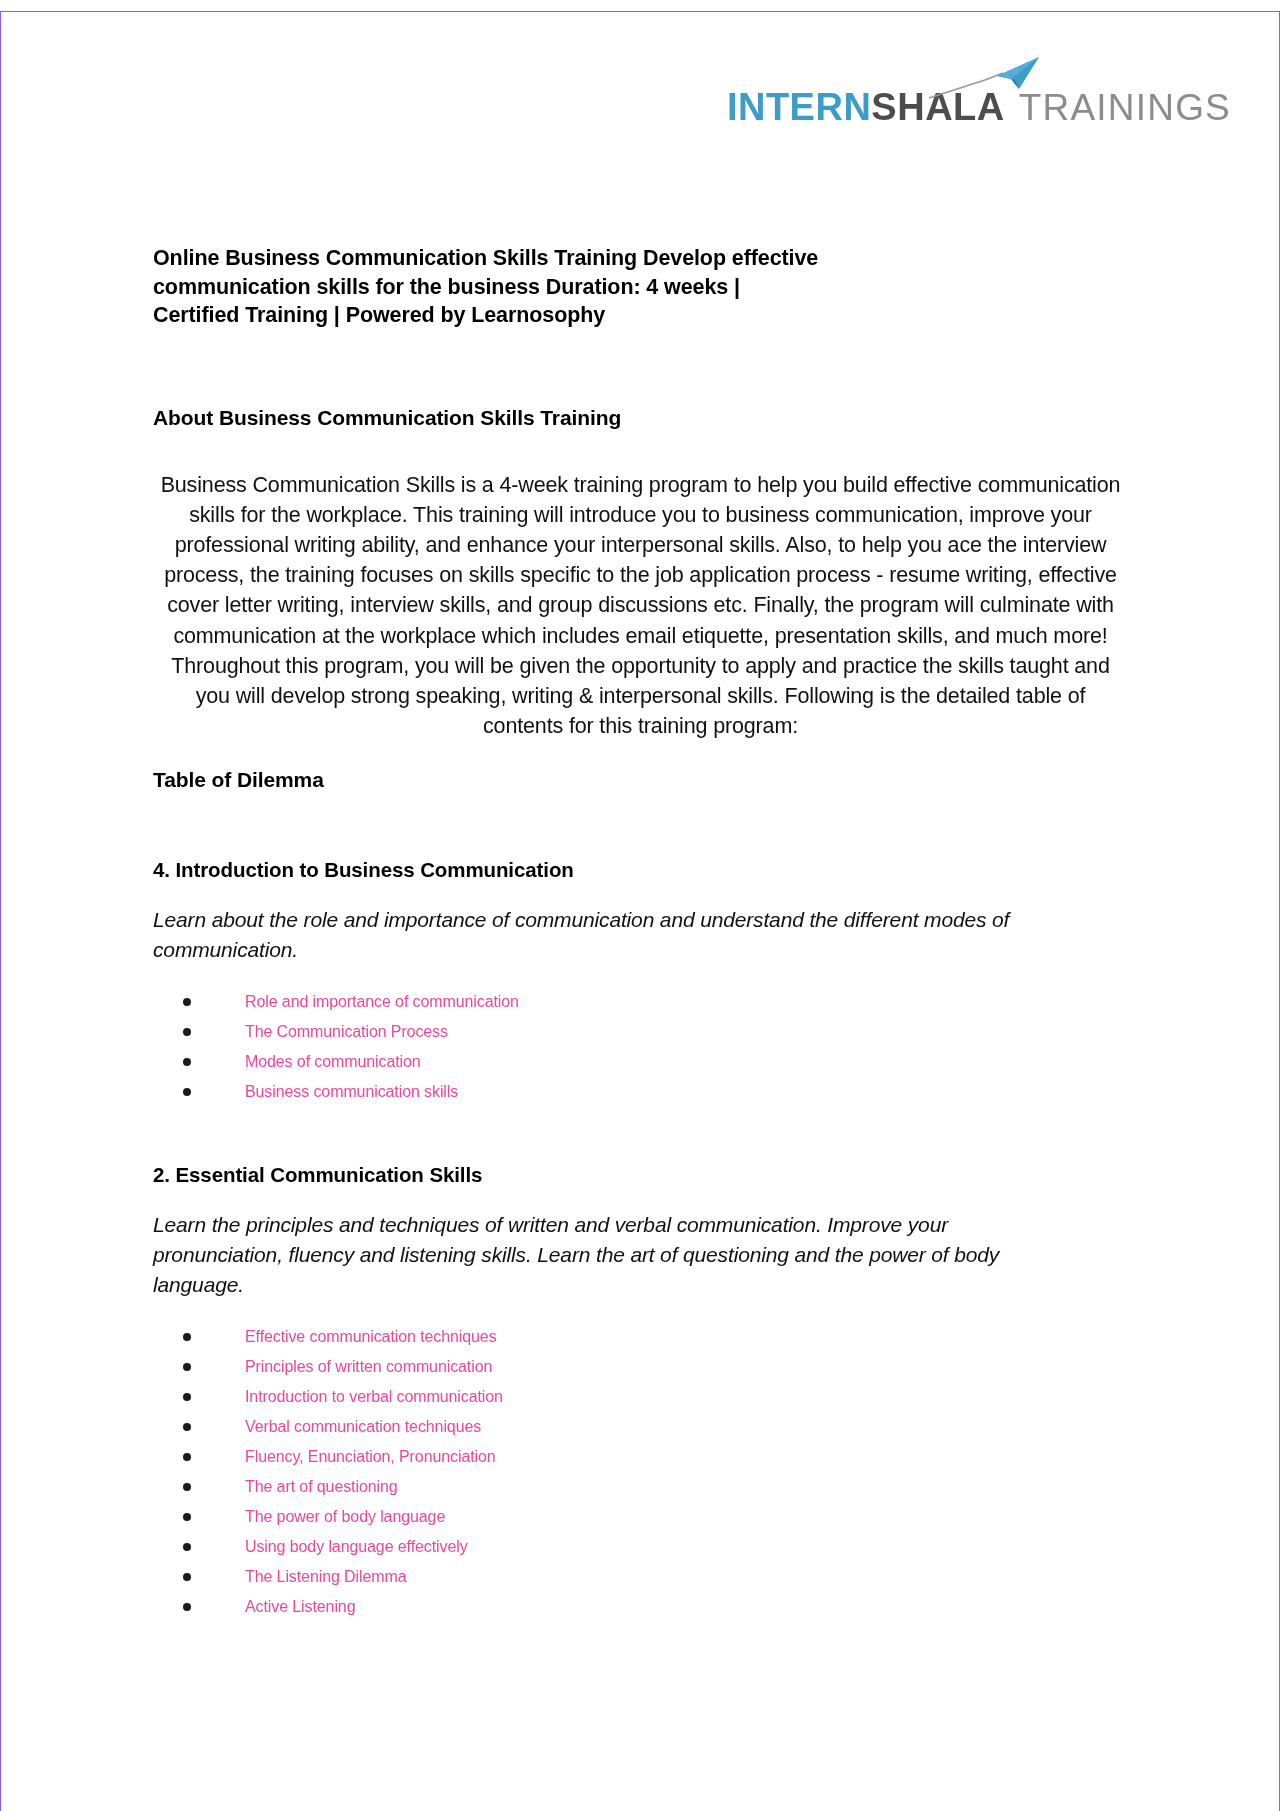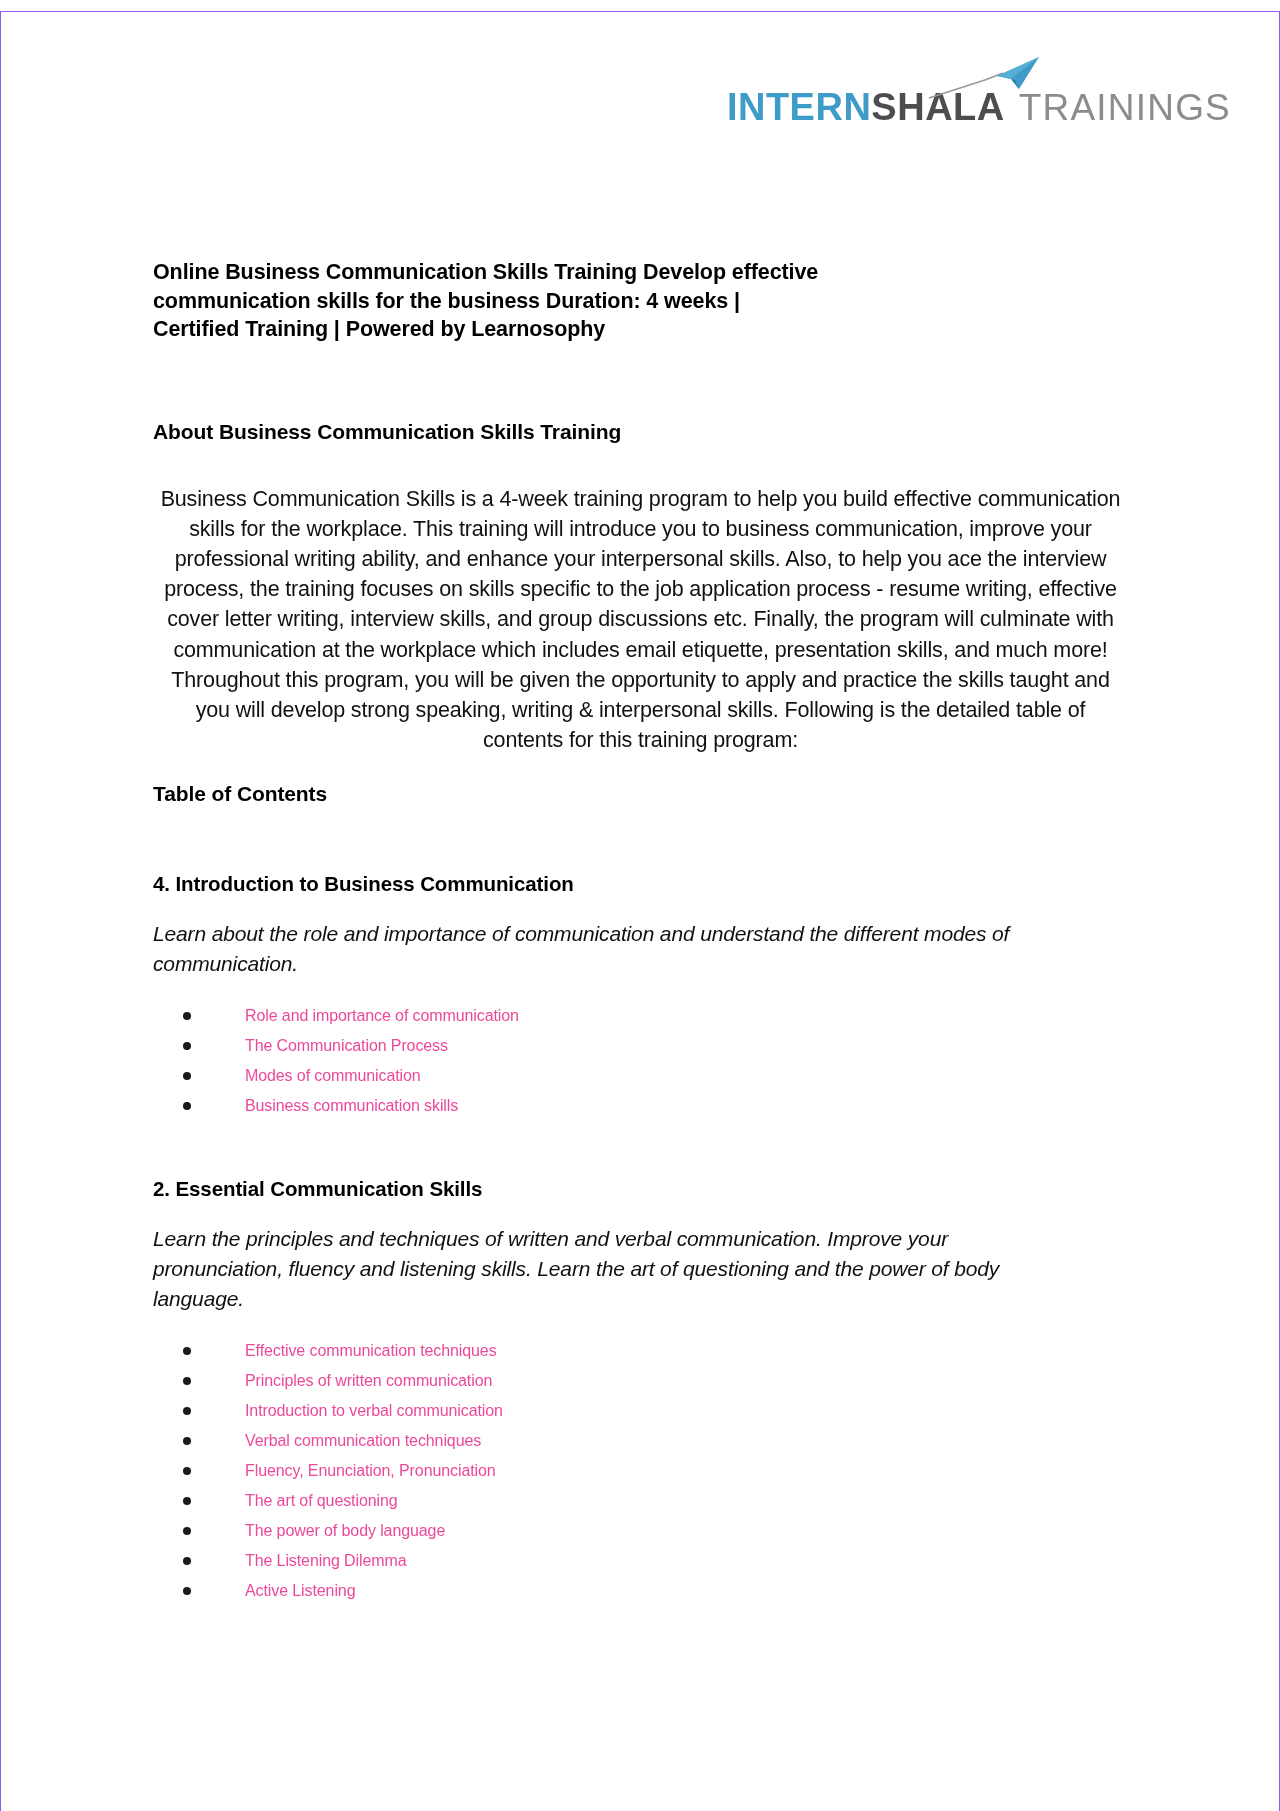--- a/index.html
+++ b/index.html
@@ -77,21 +77,21 @@
     font-size: 37px;
     letter-spacing: 1.2px;
     color: #8c8c8c;
     margin-left: 14px;
   }
 
   
   .content {
     position: absolute;
     left: 152px;
-    top: 246px;
+    top: 232px;
     width: 975px;
   }
 
   .doc-title {
     font-family: "Liberation Sans", sans-serif;
     font-weight: bold;
     font-size: 21.5px;
     line-height: 28.5px;
     color: #000;
     width: 660px;
@@ -196,21 +196,21 @@
     <div class="doc-title">
       <div>Online Business Communication Skills Training Develop effective</div>
       <div>communication skills for the business Duration: 4 weeks |</div>
       <div>Certified Training | Powered by Learnosophy</div>
     </div>
 
     <div class="heading-centered about-heading">About Business Communication Skills Training</div>
 
     <div class="body-para">Business Communication Skills is a 4-week training program to help you build effective communication skills for the workplace. This training will introduce you to business communication, improve your professional writing ability, and enhance your interpersonal skills. Also, to help you ace the interview process, the training focuses on skills specific to the job application process - resume writing, effective cover letter writing, interview skills, and group discussions etc. Finally, the program will culminate with communication at the workplace which includes email etiquette, presentation skills, and much more! Throughout this program, you will be given the opportunity to apply and practice the skills taught and you will develop strong speaking, writing &amp; interpersonal skills. Following is the detailed table of contents for this training program:</div>
 
-    <div class="heading-centered toc-heading">Table of Contents</div>
+    <div class="heading-centered toc-heading">Table of Dilemma</div>
 
     <div class="sec-1">
       <div class="section-heading">4. Introduction to Business Communication</div>
       <div class="section-desc">Learn about the role and importance of communication and understand the different modes of communication.</div>
       <ul class="bullets">
         <li><span class="dot"></span><span>Role and importance of communication</span></li>
         <li><span class="dot"></span><span>The Communication Process</span></li>
         <li><span class="dot"></span><span>Modes of communication</span></li>
         <li><span class="dot"></span><span>Business communication skills</span></li>
       </ul>
@@ -220,19 +220,20 @@
       <div class="section-heading">2. Essential Communication Skills</div>
       <div class="section-desc">Learn the principles and techniques of written and verbal communication. Improve your pronunciation, fluency and listening skills. Learn the art of questioning and the power of body language.</div>
       <ul class="bullets">
         <li><span class="dot"></span><span>Effective communication techniques</span></li>
         <li><span class="dot"></span><span>Principles of written communication</span></li>
         <li><span class="dot"></span><span>Introduction to verbal communication</span></li>
         <li><span class="dot"></span><span>Verbal communication techniques</span></li>
         <li><span class="dot"></span><span>Fluency, Enunciation, Pronunciation</span></li>
         <li><span class="dot"></span><span>The art of questioning</span></li>
         <li><span class="dot"></span><span>The power of body language</span></li>
+        <li><span class="dot"></span><span>Using body language effectively</span></li>
         <li><span class="dot"></span><span>The Listening Dilemma</span></li>
         <li><span class="dot"></span><span>Active Listening</span></li>
       </ul>
     </div>
 
   </div>
 </div>
 
 </body></html>

